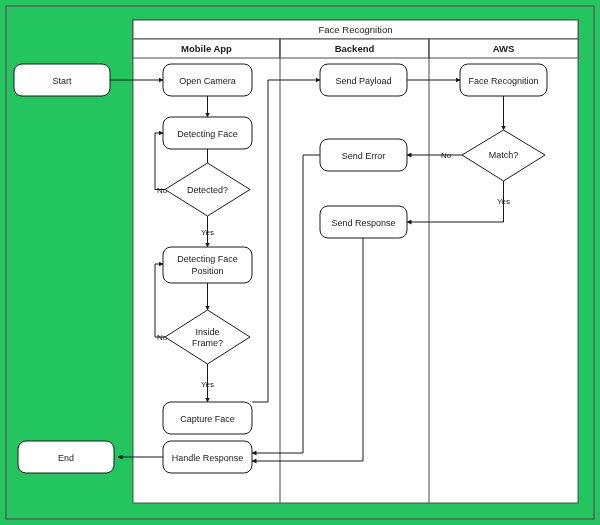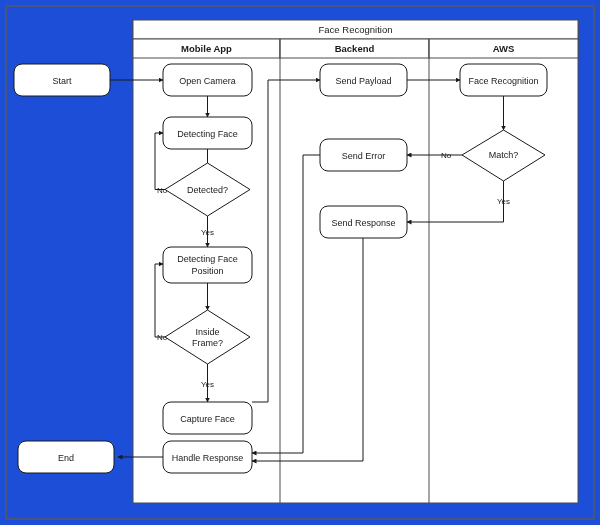--- a/index.html
+++ b/index.html
@@ -11,21 +11,21 @@
   body {
     width: 600px;
     height: 525px;
     font-family: "Liberation Sans", sans-serif;
     overflow: hidden;
   }
   #canvas {
     position: relative;
     width: 600px;
     height: 525px;
-    background: #1d4ed8;
+    background: #22c55e;
   }
   #flow-svg {
     position: absolute;
     left: 0;
     top: 0;
     width: 600px;
     height: 525px;
   }
   .node-text {
     font-family: "Liberation Sans", sans-serif;

